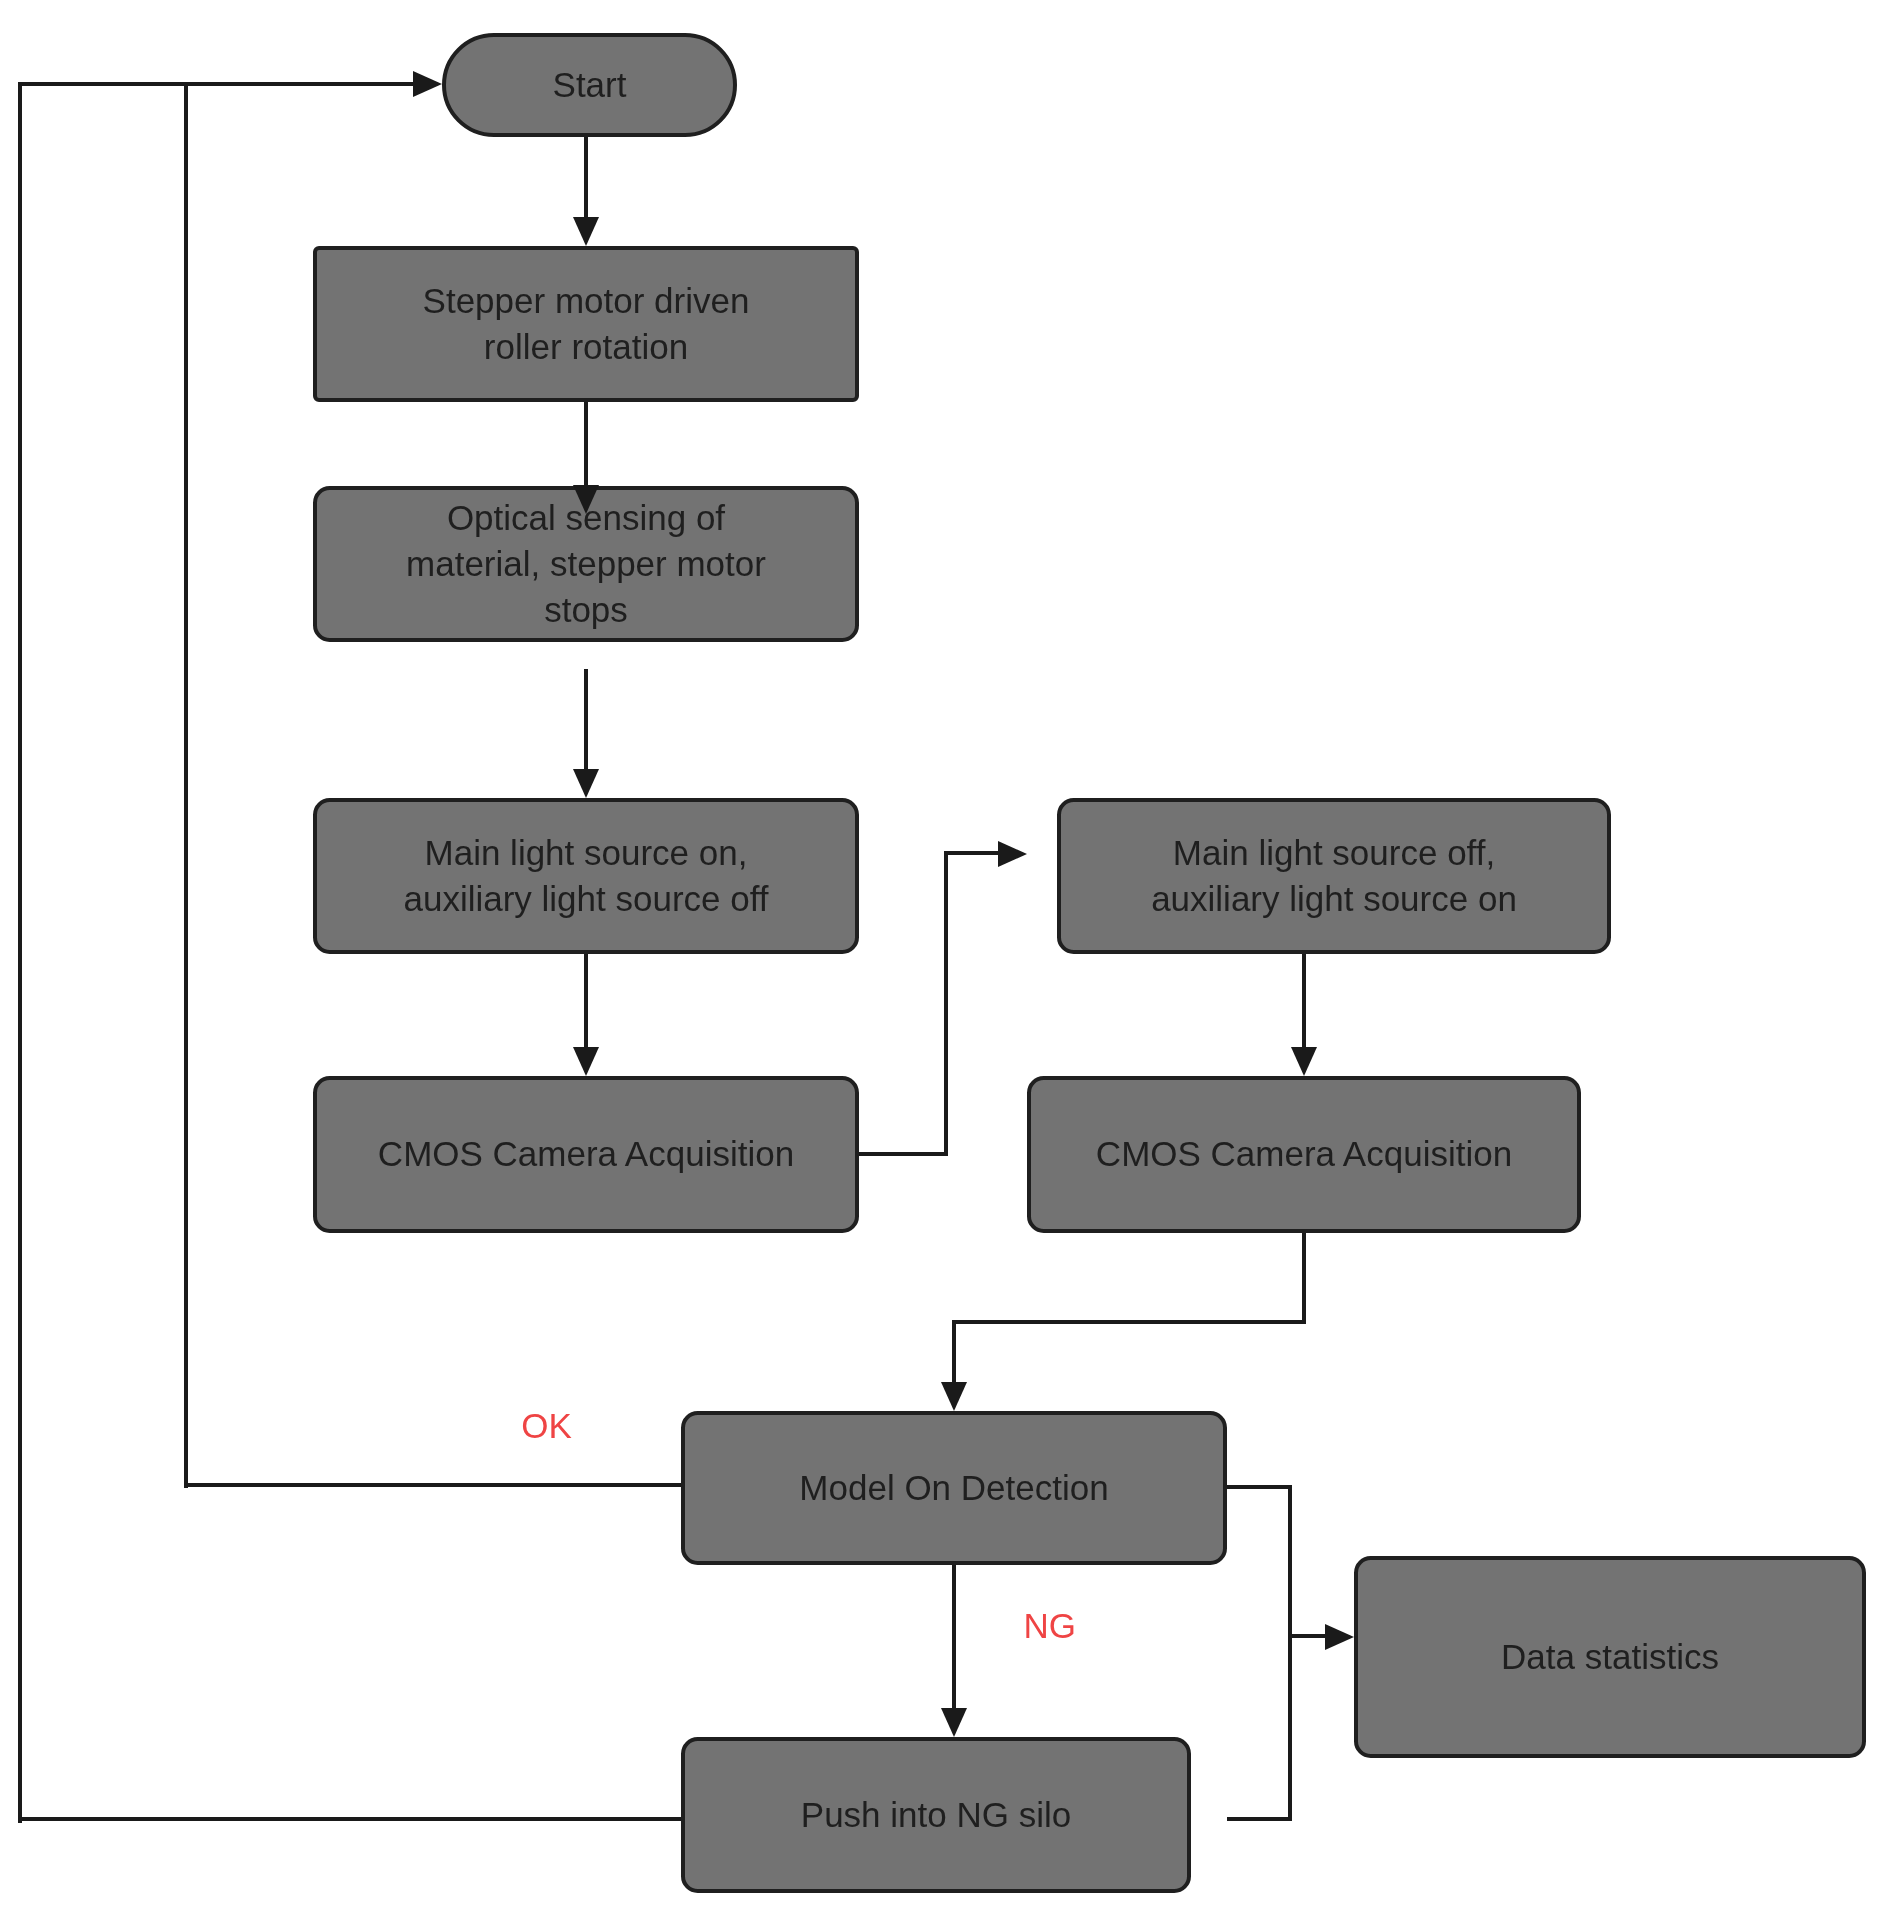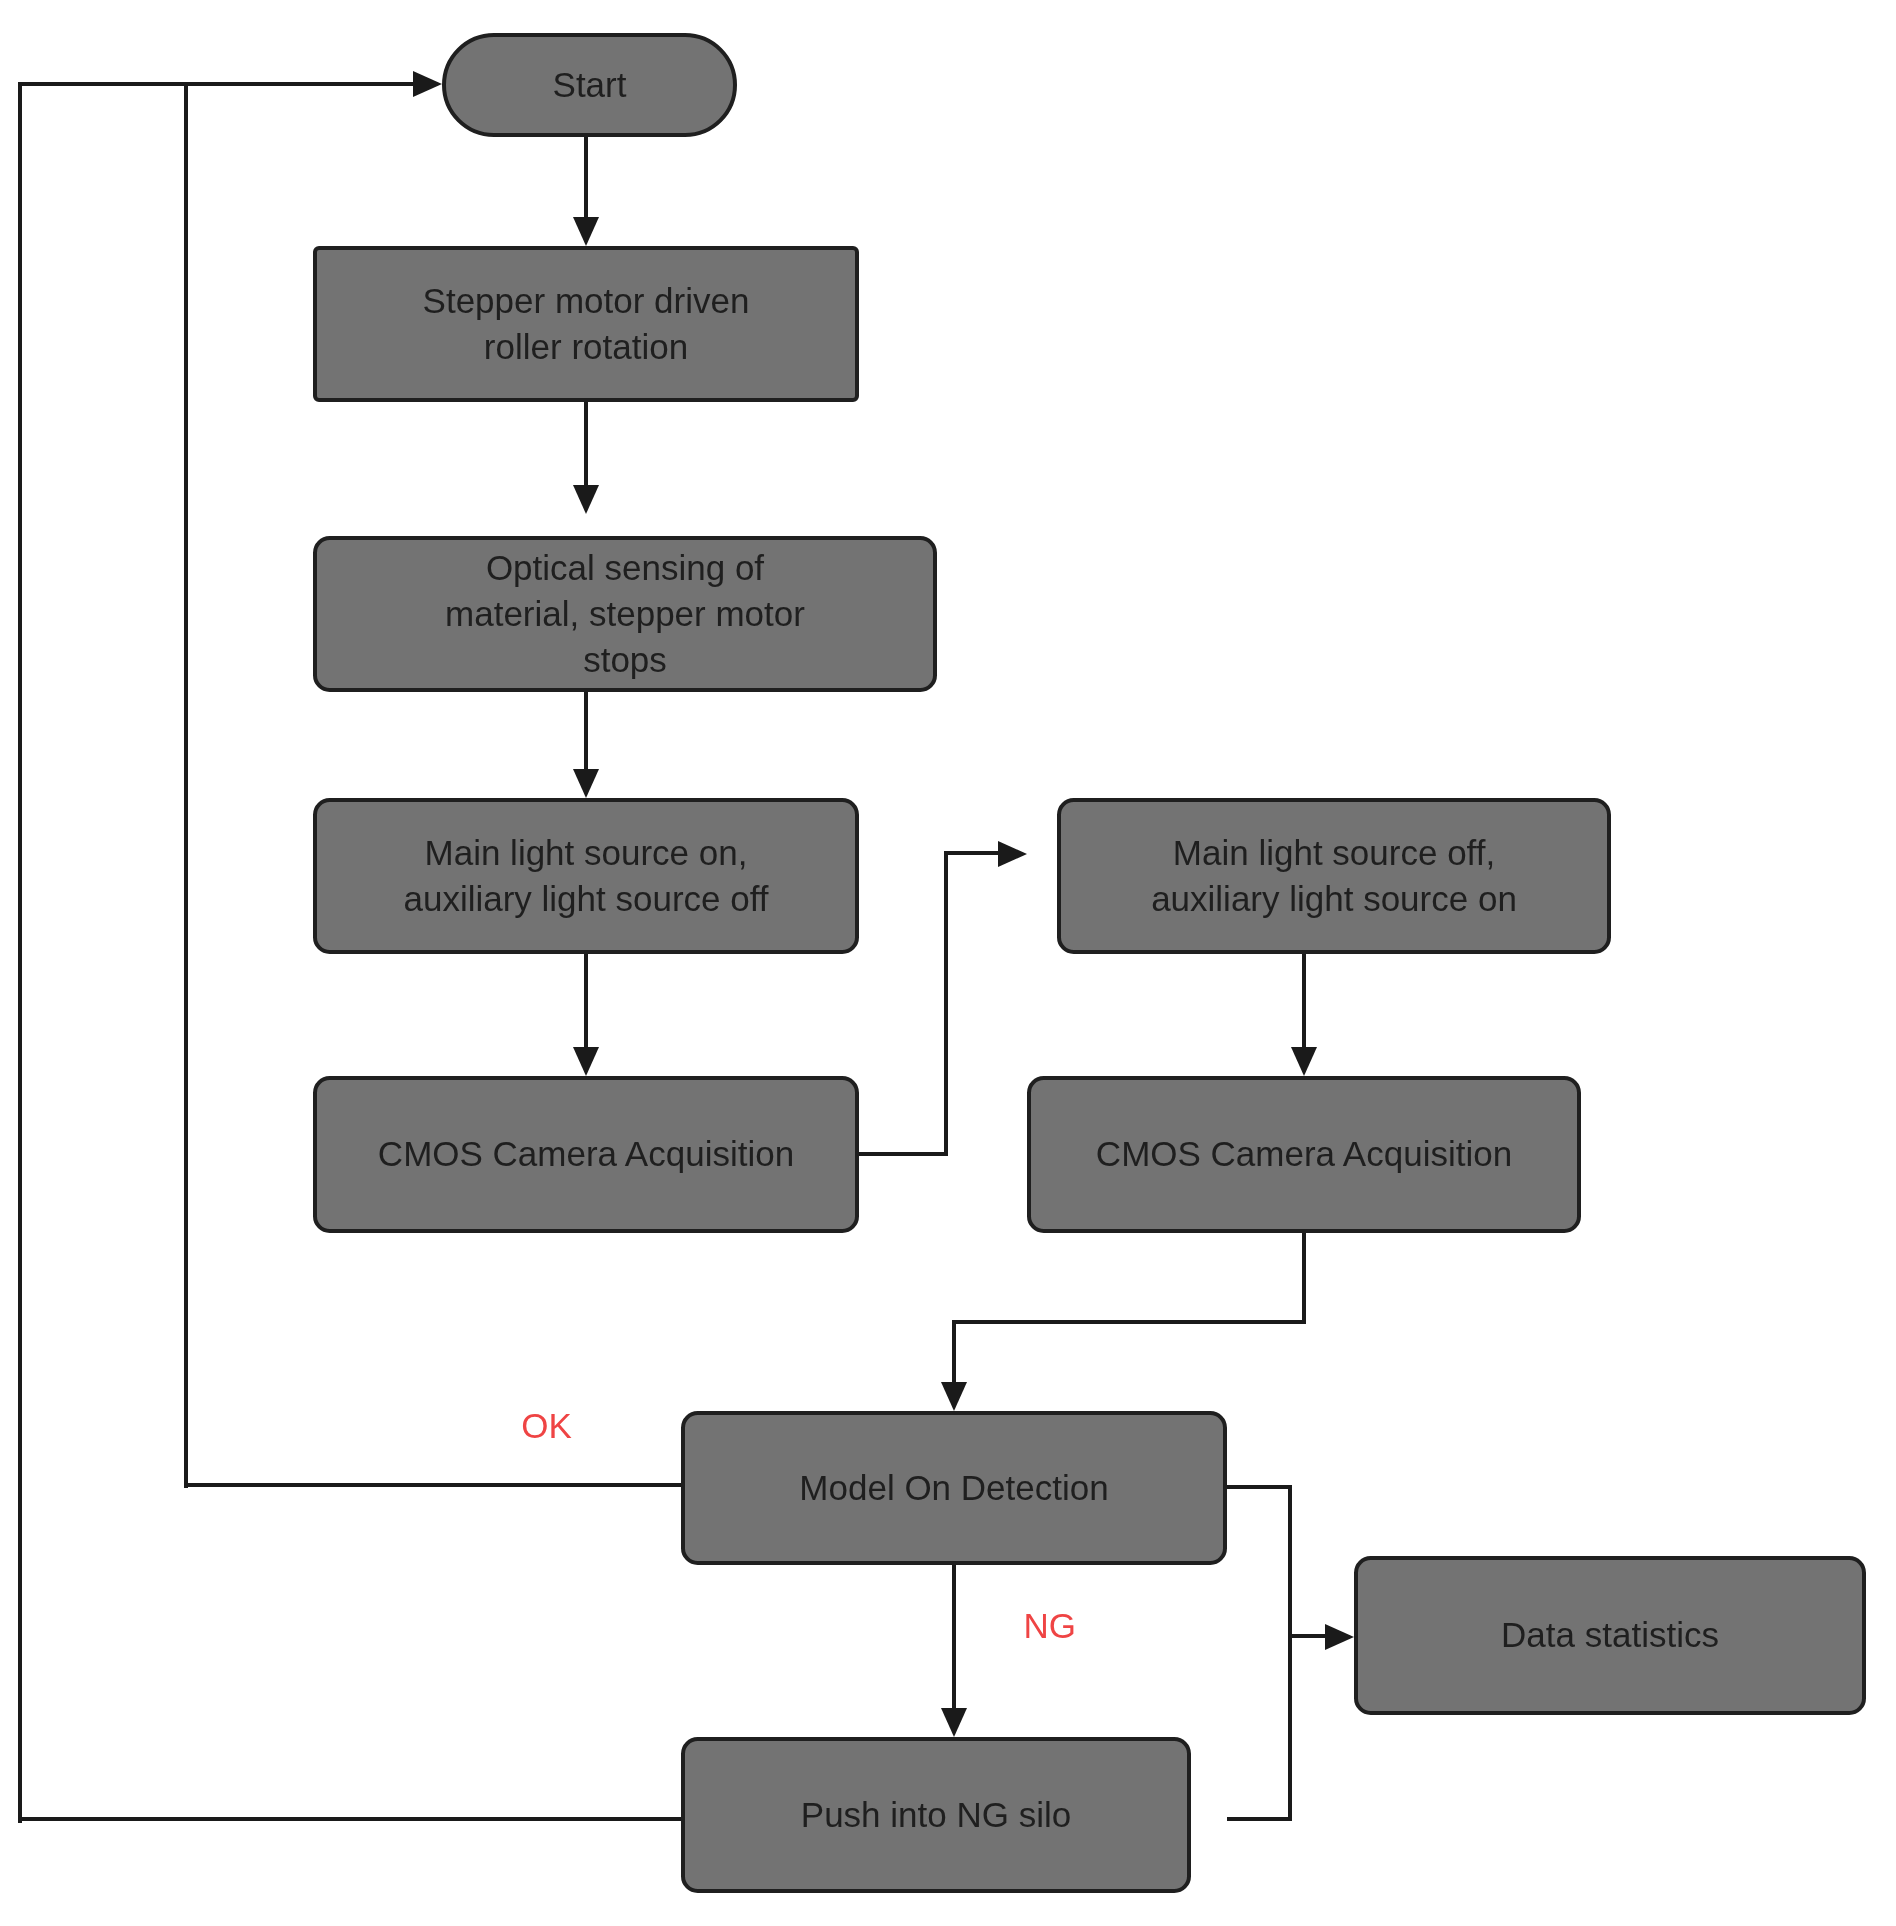--- a/index.html
+++ b/index.html
@@ -111,34 +111,34 @@
   <div class="edge" style="left:1288px; top:1634px; width:39px; height:3.9px;"></div>
   <div class="ah-right" style="left:1325px; top:1624px;"></div>
 
   <div class="edge" style="left:18.4px; top:1817px; width:663px; height:3.9px;"></div>
 
   <div class="node terminator" style="left:442px; top:33px; width:295px; height:104px;">Start</div>
 
   <div class="node" style="left:313px; top:246px; width:546px; height:156px;border-radius:6px;">Stepper motor driven
 roller rotation</div>
 
-  <div class="node" style="left:313px; top:536px; width:624px; height:156px;">Optical sensing of
+  <div class="node" style="left:313px; top:486px; width:546px; height:156px;">Optical sensing of
 material, stepper motor
 stops</div>
 
   <div class="node" style="left:313px; top:798px; width:546px; height:156px;">Main light source on,
 auxiliary light source off</div>
 
   <div class="node" style="left:313px; top:1076px; width:546px; height:157px;">CMOS Camera Acquisition</div>
 
   <div class="node" style="left:1027px; top:798px; width:554px; height:156px;margin-left:30px;">Main light source off,
 auxiliary light source on</div>
 
   <div class="node" style="left:1027px; top:1076px; width:554px; height:157px;">CMOS Camera Acquisition</div>
 
   <div class="node" style="left:681px; top:1411px; width:546px; height:154px;">Model On Detection</div>
 
   <div class="node" style="left:681px; top:1737px; width:510px; height:156px;">Push into NG silo</div>
 
-  <div class="node" style="left:1354px; top:1556px; width:512px; height:159px;">Data statistics</div>
+  <div class="node" style="left:1354px; top:1556px; width:512px; height:202px;">Data statistics</div>
 
 </div>
 
 
 </body></html>

